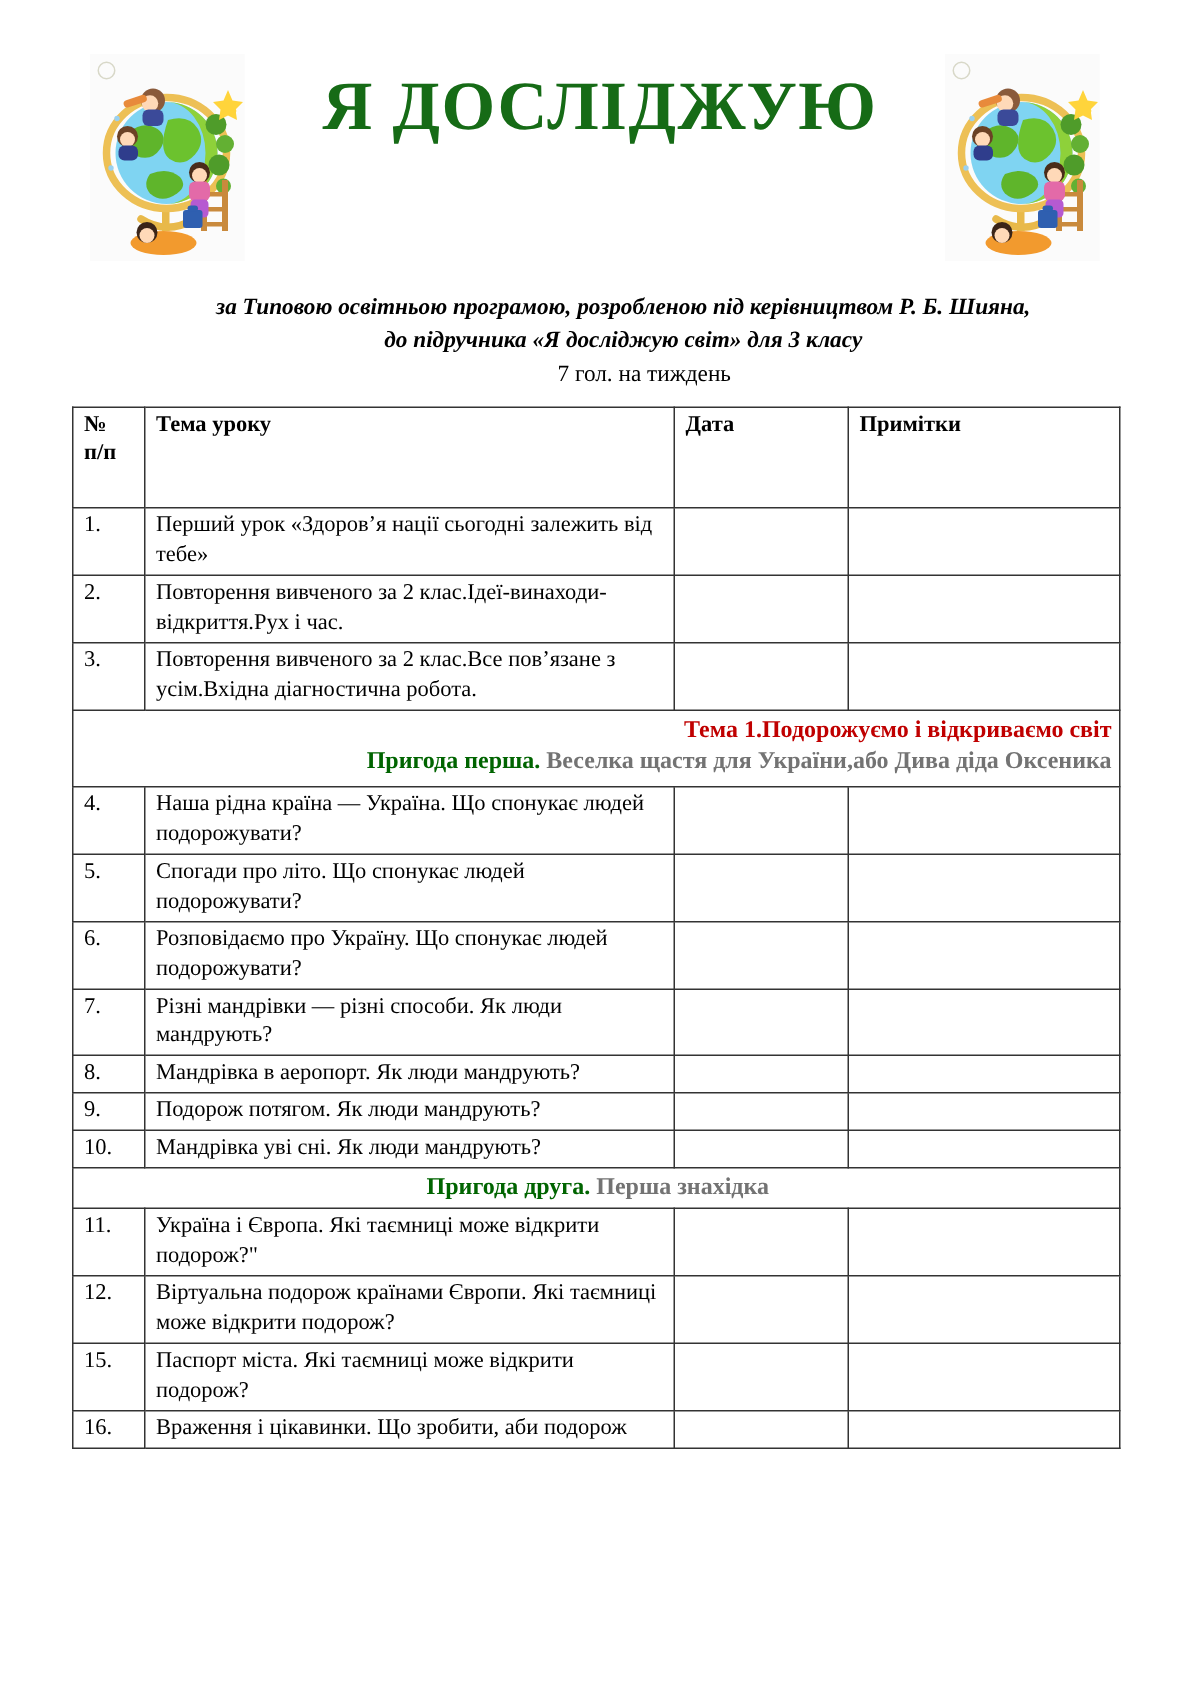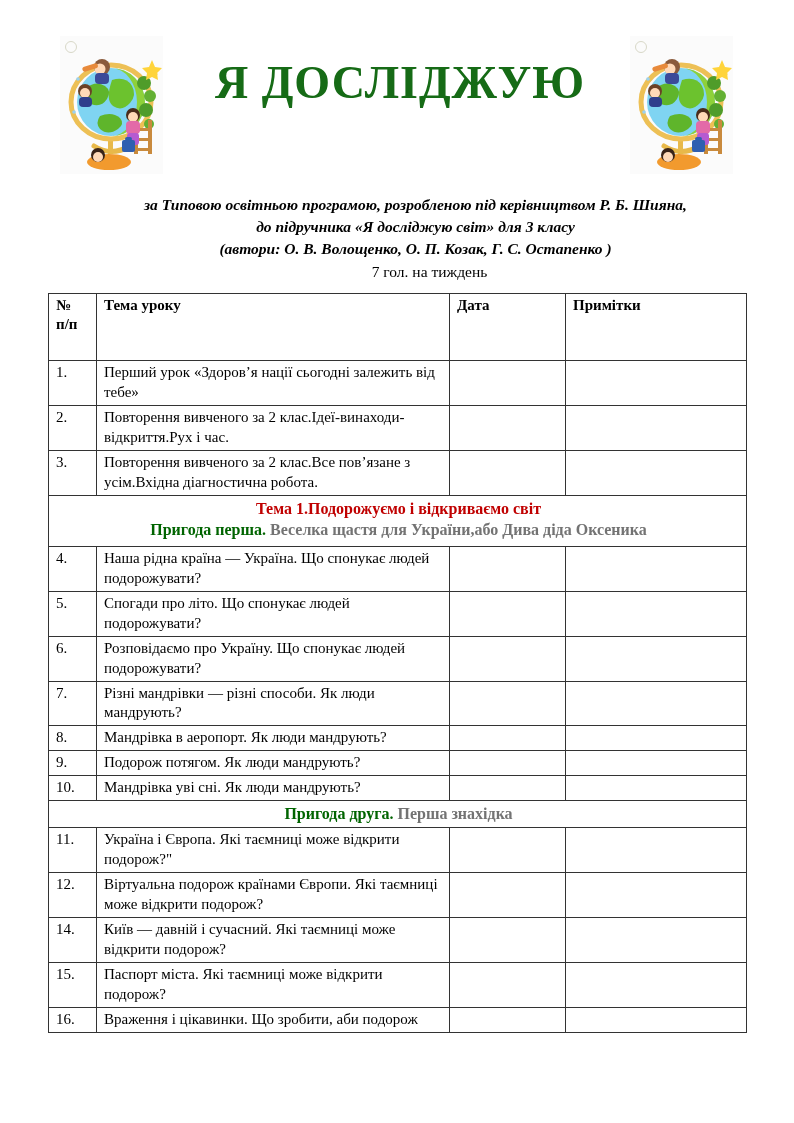--- a/index.html
+++ b/index.html
@@ -49,21 +49,21 @@
     width: 450px;
     text-align: center;
   }
   .doc-title {
     font-family: "Liberation Serif", "DejaVu Serif", serif;
     font-weight: bold;
     font-size: 46px;
     line-height: 1.18;
     color: #166b16;
     letter-spacing: 1px;
-    margin: 12px;
+    margin: 0;
   }
 
   
   .subtitle-block {
     margin: 6px 0 0 0;
     text-align: center;
   }
   .sub-line {
     font-family: "Liberation Serif", "DejaVu Serif", serif;
     font-style: italic;
@@ -142,21 +142,21 @@
   td.section .ln {
     display: block;
     font-weight: bold;
     font-size: 16px;
     line-height: 1.34;
     white-space: nowrap;
   }
   .c-red   { color: #c00000; }
   .c-dgrn  { color: #006400; }
   .c-bgrn  { color: #737373; }
-  td.section.tall { height: 46px; }
+  td.section.tall { height: 46px; text-align: right; }
 </style>
 </head>
 <body>
 
 <div class="page">
 
   <div class="header-band">
 
     <div class="clipart left">
       <svg viewBox="0 0 103 138" xmlns="http://www.w3.org/2000/svg" aria-hidden="true">
@@ -258,21 +258,20 @@
         <circle cx="18" cy="43" r="1.8" fill="#9ad1f0"></circle>
         <circle cx="14" cy="76" r="1.8" fill="#9ad1f0"></circle>
         <circle cx="96" cy="38" r="1.6" fill="#ffd43b"></circle>
       </svg>
     </div>
   </div>
 
   <div class="subtitle-block">
     <div class="sub-line">за Типовою освітньою програмою, розробленою під керівництвом Р. Б. Шияна,</div>
     <div class="sub-line">до підручника «Я досліджую світ» для 3 класу</div>
-    <div class="sub-line">(автори: О. В. Волощенко, О. П. Козак, Г. С. Остапенко )</div>
     <div class="sub-line plain">7 гол. на тиждень</div>
   </div>
 
   <div class="plan-wrap">
     <table class="plan">
       <colgroup>
         <col class="c-num">
           <col class="c-theme">
           <col class="c-date">
           <col class="c-note">
@@ -366,26 +365,20 @@
             <td class="date"></td>
             <td class="note"></td>
           </tr>
           <tr class="lesson">
             <td class="num">12.</td>
             <td class="theme">Віртуальна подорож країнами Європи. Які таємниці може відкрити подорож?</td>
             <td class="date"></td>
             <td class="note"></td>
           </tr>
           <tr class="lesson">
-            <td class="num">14.</td>
-            <td class="theme">Київ — давній і сучасний. Які таємниці може відкрити подорож?</td>
-            <td class="date"></td>
-            <td class="note"></td>
-          </tr>
-          <tr class="lesson">
             <td class="num">15.</td>
             <td class="theme">Паспорт міста. Які таємниці може відкрити подорож?</td>
             <td class="date"></td>
             <td class="note"></td>
           </tr>
           <tr class="lesson clipped">
             <td class="num">16.</td>
             <td class="theme">Враження і цікавинки. Що зробити, аби подорож</td>
             <td class="date"></td>
             <td class="note"></td>

